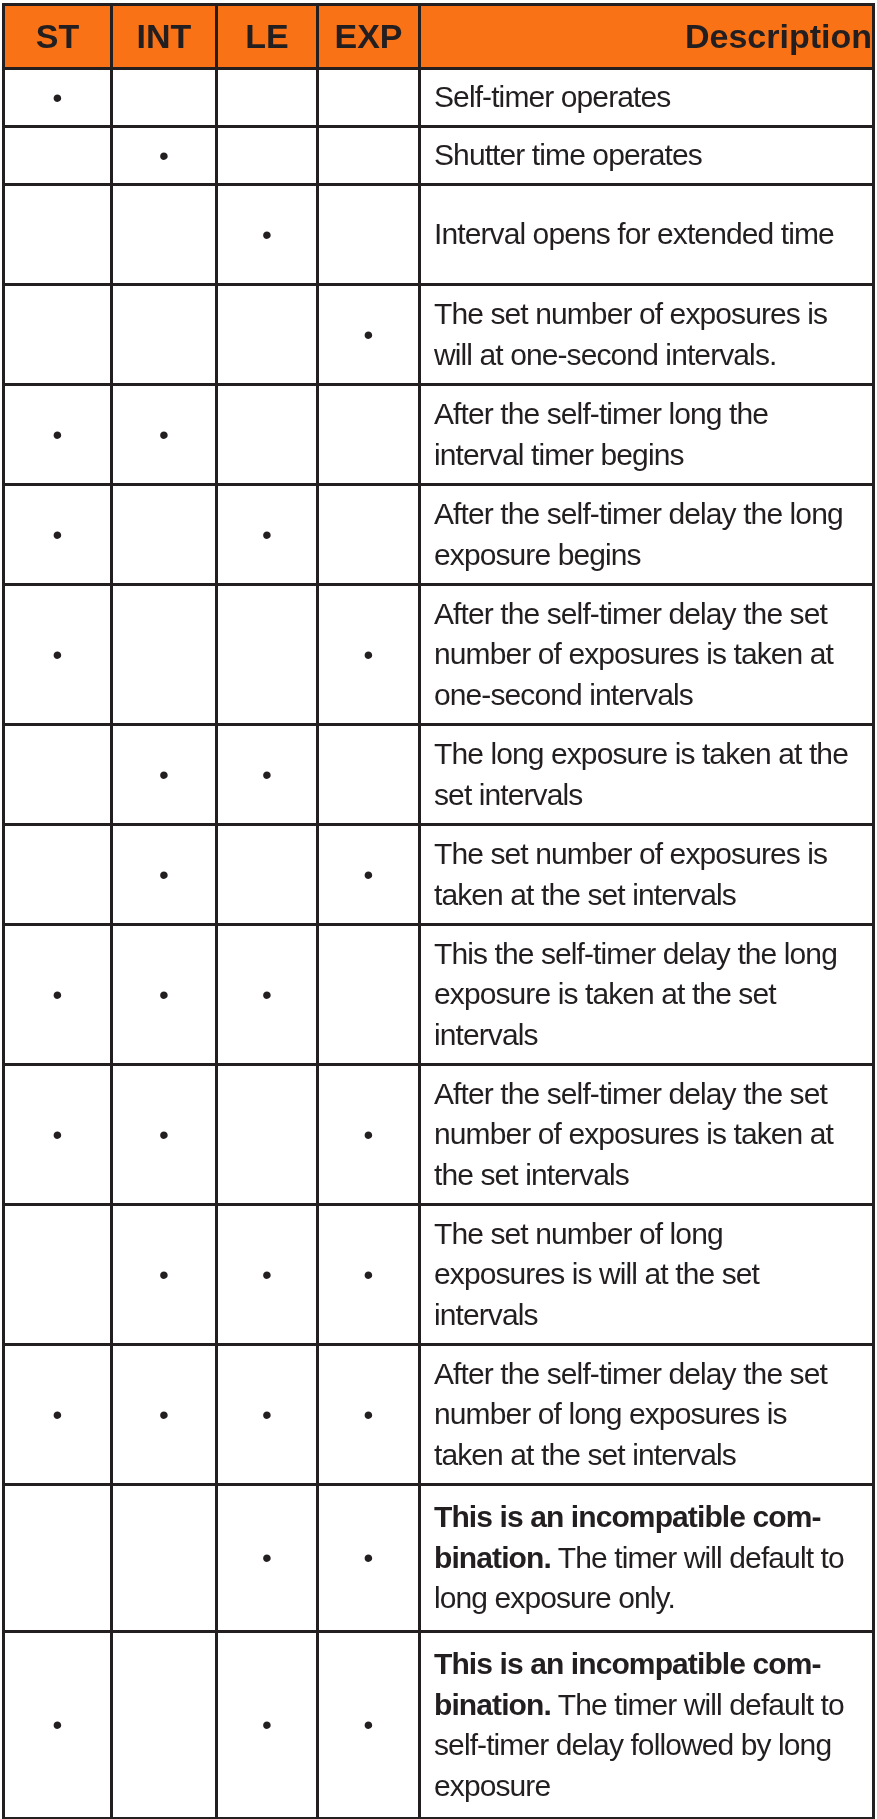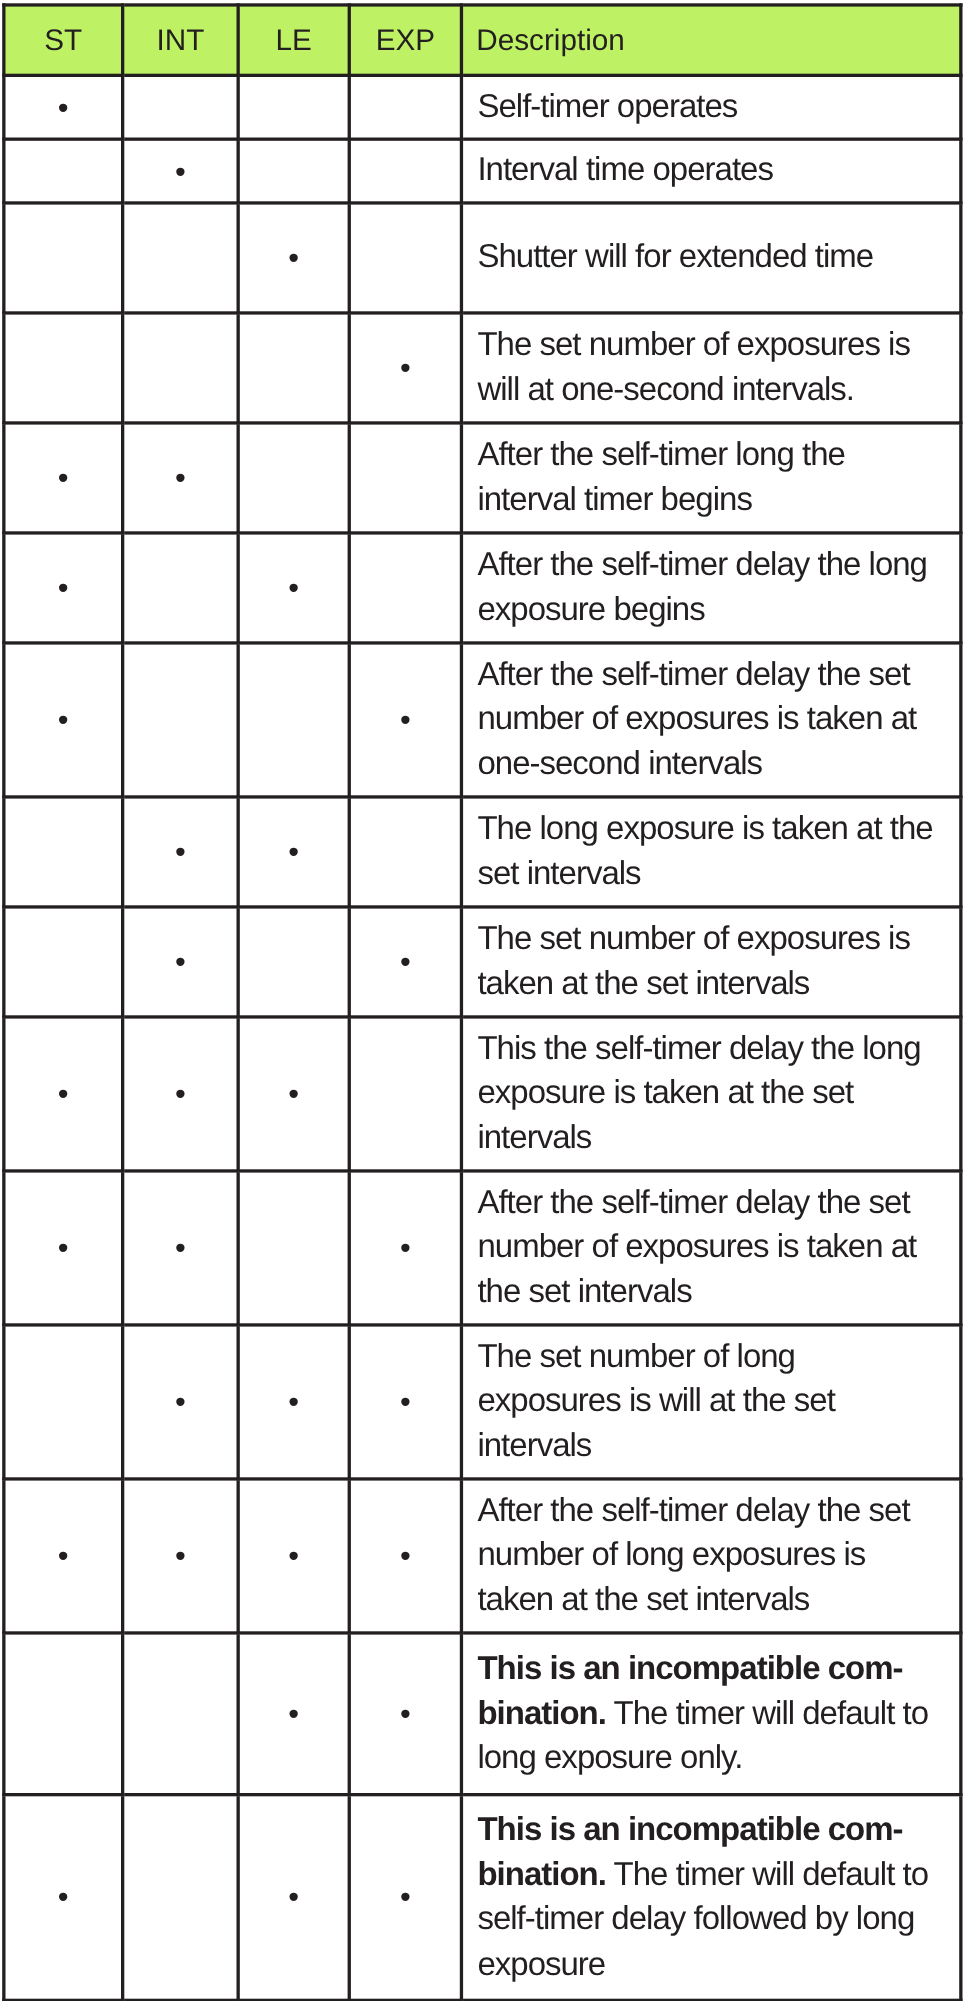--- a/index.html
+++ b/index.html
@@ -5,25 +5,25 @@
     html, body { margin: 0; padding: 0; background: #ffffff; }
     body { width: 877px; height: 1819px; overflow: hidden; }
     table {
       position: absolute; left: 2px; top: 3px;
       width: 873px; border-collapse: collapse;
       font-family: "Liberation Sans", sans-serif;
       color: #231f20;
     }
     th, td { border: 3px solid #231f20; padding: 0; }
     thead th {
-      background: #bef264; height: 61px;
-      font-size: 27px; font-weight: normal; text-align: center;
+      background: #f97316; height: 61px;
+      font-size: 34px; font-weight: bold; text-align: center;
       transform-origin: left center;
     }
-    thead th.desc { text-align: left; padding-left: 12px; }
+    thead th.desc { text-align: right; padding-left: 12px; }
     td.mark { text-align: center; vertical-align: middle; font-size: 28px; }
     td.desc {
       padding: 6px 12px 6px 13px; font-size: 30px; line-height: 40.5px;
       letter-spacing: -0.9px; vertical-align: middle;
     }
     col.c1 { width: 108px; } col.c2 { width: 105px; }
     col.c3 { width: 101px; } col.c4 { width: 102px; }
     b { font-weight: bold; }
   </style>
 </head>
@@ -52,28 +52,28 @@
         <td class="mark"></td>
         <td class="mark"></td>
         <td class="mark"></td>
         <td class="desc"><span>Self-timer operates</span></td>
       </tr>
       <tr style="height: 58px;">
         <td class="mark"></td>
         <td class="mark">•</td>
         <td class="mark"></td>
         <td class="mark"></td>
-        <td class="desc"><span>Interval time operates</span></td>
+        <td class="desc"><span>Shutter time operates</span></td>
       </tr>
       <tr style="height: 100px;">
         <td class="mark"></td>
         <td class="mark"></td>
         <td class="mark">•</td>
         <td class="mark"></td>
-        <td class="desc"><span>Shutter will for extended time</span></td>
+        <td class="desc"><span>Interval opens for extended time</span></td>
       </tr>
       <tr style="height: 100px;">
         <td class="mark"></td>
         <td class="mark"></td>
         <td class="mark"></td>
         <td class="mark">•</td>
         <td class="desc"><span>The set number of exposures is will at one-second intervals.</span></td>
       </tr>
       <tr style="height: 100px;">
         <td class="mark">•</td>

